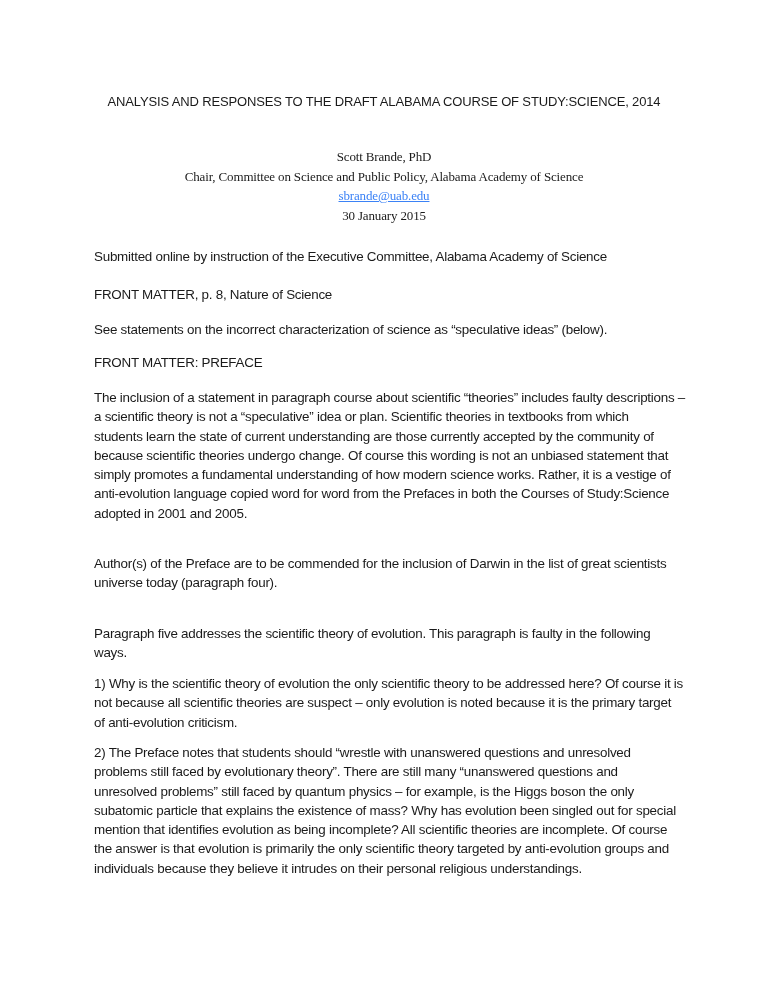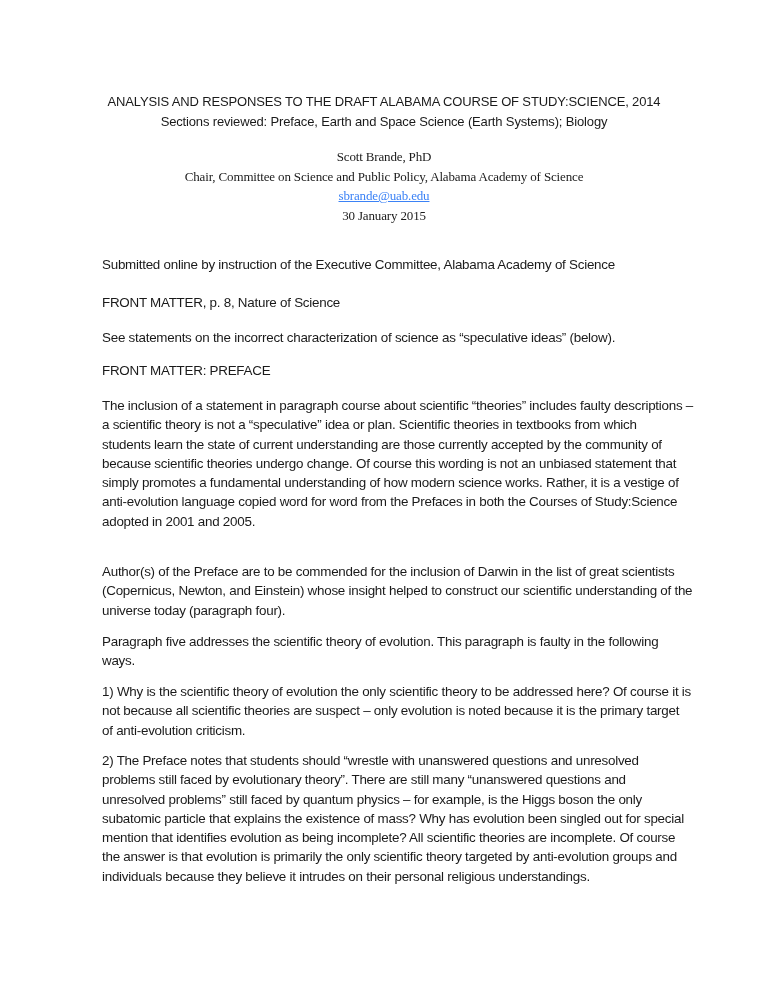--- a/index.html
+++ b/index.html
@@ -42,40 +42,39 @@
       cursor: pointer;
     }
     .body-block {
       position: absolute;
       left: 90px;
       width: 600px;
       font-size: 13.4px;
       letter-spacing: -0.25px;
     }
     .para {
-      margin: 12px;
+      margin: 4px;
       line-height: 19.3px;
       text-align: left;
     }
     .single {
       white-space: nowrap;
     }
     .line {
       display: block;
       white-space: nowrap;
     }
   </style>
 </head>
 <body>
 
 <div class="page">
 
   <div class="header-block" style="top: 92px;">
     <div class="header-line">ANALYSIS AND RESPONSES TO THE DRAFT ALABAMA COURSE OF STUDY:SCIENCE, 2014</div>
-    <div class="header-line">Sections reviewed: Preface, Earth and Space Science (Earth Systems); Biology</div>
   </div>
 
   <div class="header-block" style="top: 147px; font-family: Liberation Serif, serif;">
     <div class="header-line">Scott Brande, PhD</div>
     <div class="header-line">Chair, Committee on Science and Public Policy, Alabama Academy of Science</div>
     <div class="header-line">
       <span class="email-link">sbrande@uab.edu</span>
     </div>
     <div class="header-line">30 January 2015</div>
   </div>
@@ -106,21 +105,20 @@
       <span class="line">because scientific theories undergo change. Of course this wording is not an unbiased statement that</span>
       <span class="line">simply promotes a fundamental understanding of how modern science works. Rather, it is a vestige of</span>
       <span class="line">anti-evolution language copied word for word from the Prefaces in both the Courses of Study:Science</span>
       <span class="line">adopted in 2001 and 2005.</span>
     </p>
   </div>
 
   <div class="body-block" style="top: 550px;">
     <p class="para">
       <span class="line">Author(s) of the Preface are to be commended for the inclusion of Darwin in the list of great scientists</span>
-      <span class="line">(Copernicus, Newton, and Einstein) whose insight helped to construct our scientific understanding of the</span>
       <span class="line">universe today (paragraph four).</span>
     </p>
   </div>
 
   <div class="body-block" style="top: 620px;">
     <p class="para">
       <span class="line">Paragraph five addresses the scientific theory of evolution. This paragraph is faulty in the following</span>
       <span class="line">ways.</span>
     </p>
   </div>

